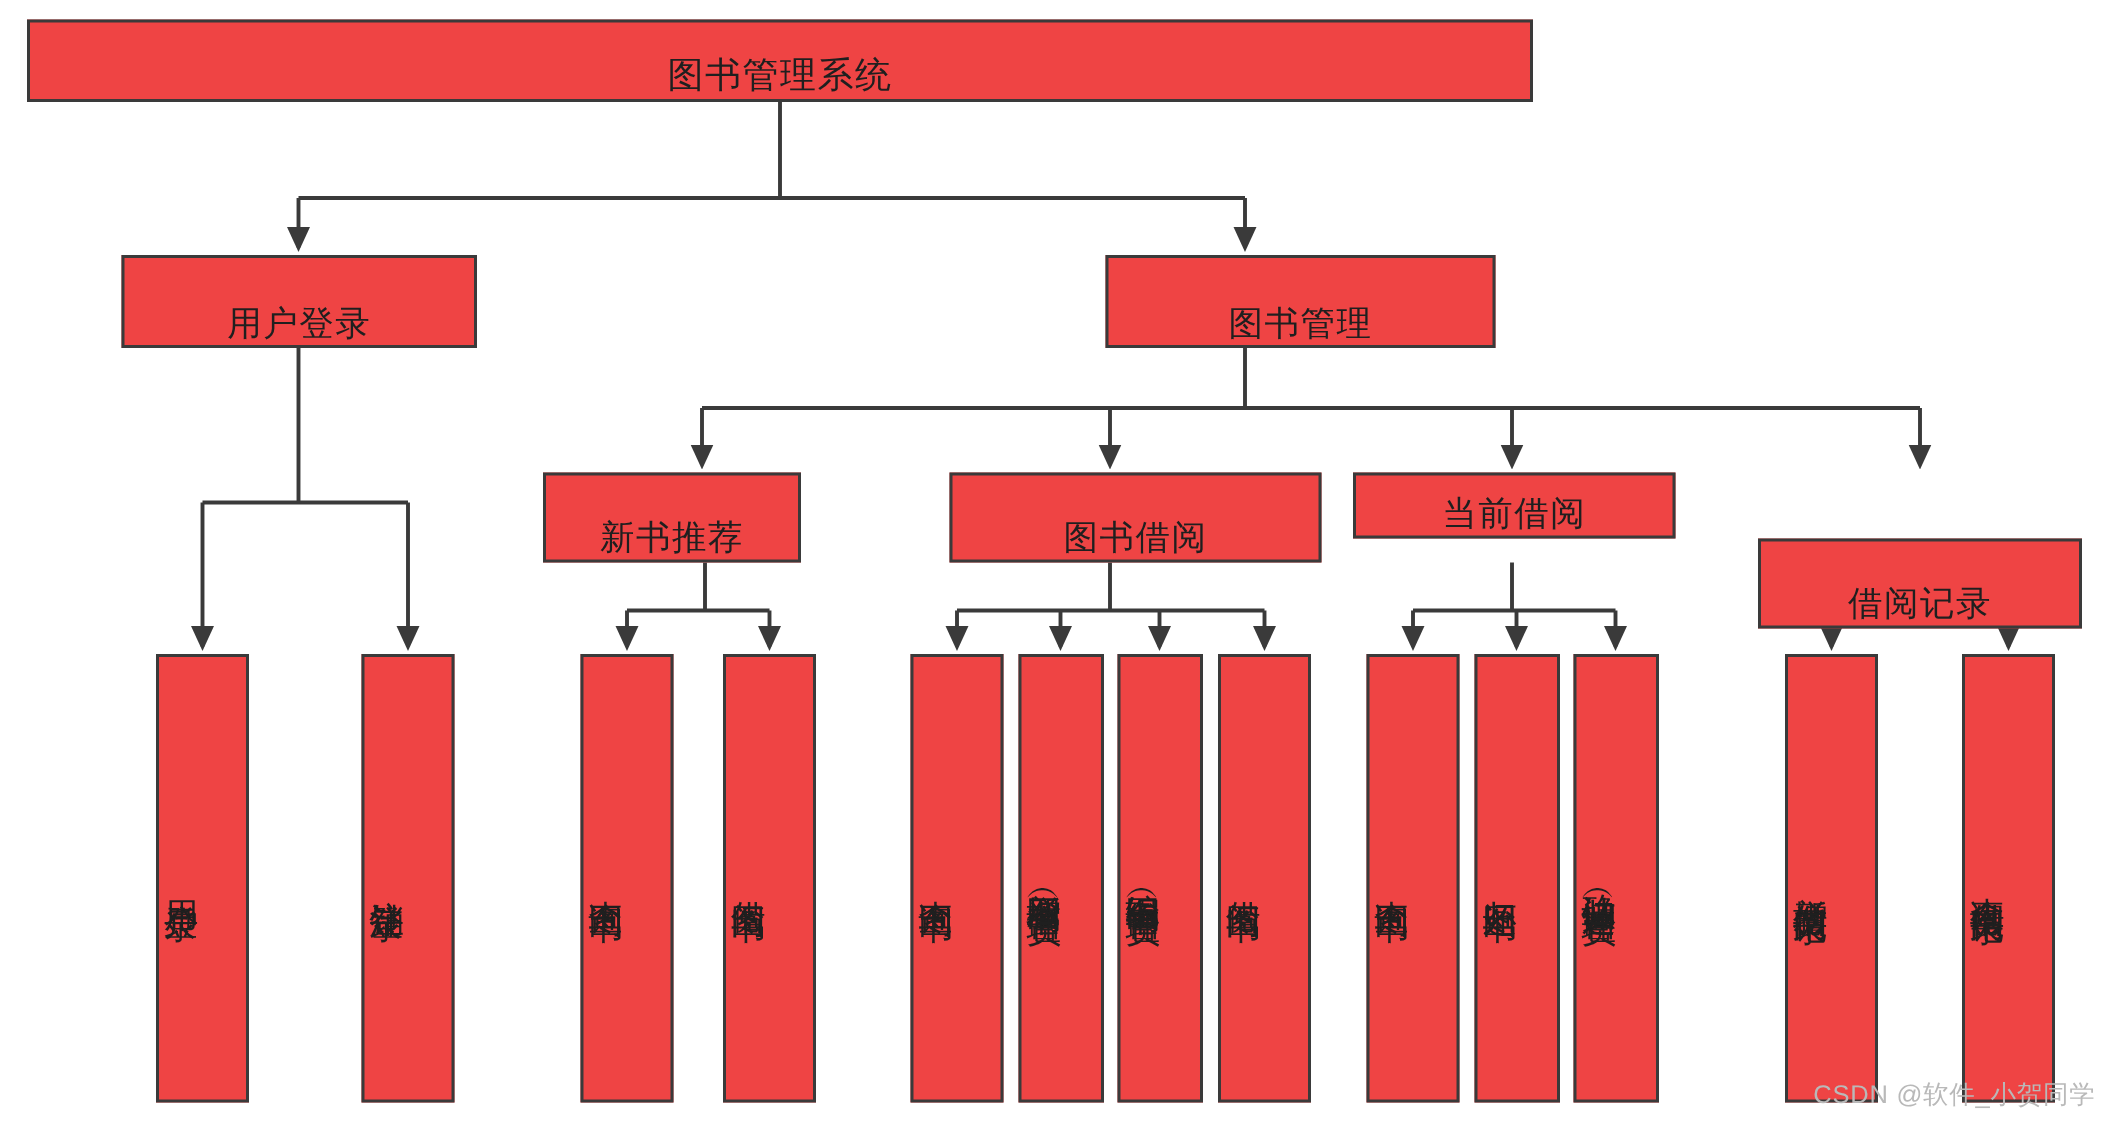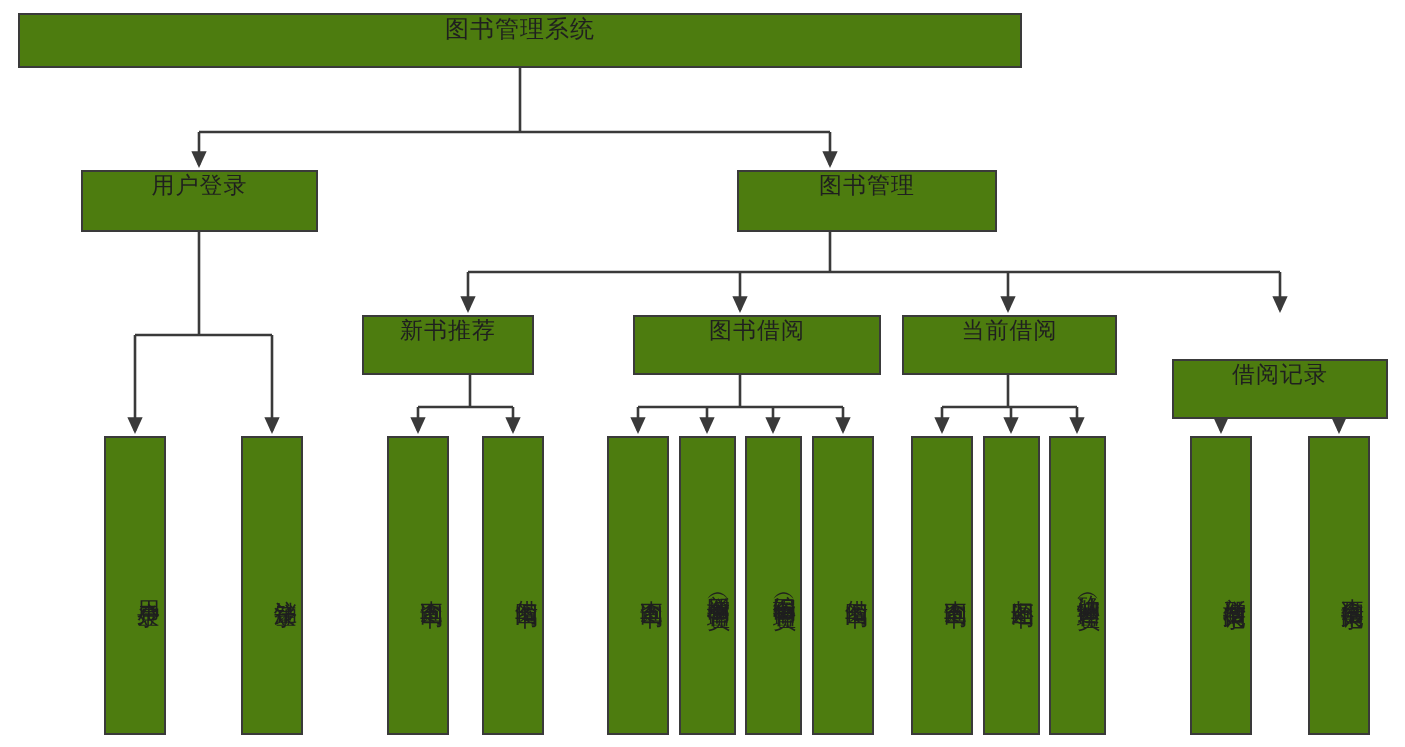--- a/index.html
+++ b/index.html
@@ -23,23 +23,23 @@
     left: 0;
     top: 0;
     width: 1405px;
     height: 747px;
     pointer-events: none;
   }
   .node {
     position: absolute;
     box-sizing: border-box;
     border: 2.5px solid #3a3a3a;
-    background: #4d7c0f;
+    background: #ef4444;
     display: flex;
-    align-items: flex-start;
+    align-items: flex-end;
     justify-content: center;
     color: #1f1f1f;
   }
   .node-h {
     font-size: 23px;
     letter-spacing: 1px;
     line-height: 1.2;
   }
   .node-root {
     font-size: 24px;
@@ -133,21 +133,21 @@
   <div class="node node-h" style="left: 737px; top: 170px; width: 260px; height: 62px;">
     <span>图书管理</span>
   </div>
 
   <div class="node node-h" style="left: 362px; top: 315px; width: 172px; height: 60px;">
     <span>新书推荐</span>
   </div>
   <div class="node node-h" style="left: 633px; top: 315px; width: 248px; height: 60px;">
     <span>图书借阅</span>
   </div>
-  <div class="node node-h" style="left: 902px; top: 315px; width: 215px; height: 60px;">
+  <div class="node node-h" style="left: 902px; top: 315px; width: 215px; height: 44px;">
     <span>当前借阅</span>
   </div>
   <div class="node node-h" style="left: 1172px; top: 315px; width: 216px; height: 60px; margin-top: 44px;">
     <span>借阅记录</span>
   </div>
 
   <div class="node node-v" style="left: 104px; top: 436px; width: 62px; height: 299px;">
     <span class="vtext">用户登录</span>
   </div>
   <div class="node node-v" style="left: 241px; top: 436px; width: 62px; height: 299px;">
@@ -180,13 +180,14 @@
   <div class="node node-v" style="left: 1049px; top: 436px; width: 57px; height: 299px;">
     <span class="vtext">确认归还（管理员）</span>
   </div>
   <div class="node node-v" style="left: 1190px; top: 436px; width: 62px; height: 299px;">
     <span class="vtext">新增借阅记录</span>
   </div>
   <div class="node node-v" style="left: 1308px; top: 436px; width: 62px; height: 299px;">
     <span class="vtext">查询借阅记录</span>
   </div>
 
+  <div class="watermark">CSDN @软件_小贺同学</div>
 </div>
 
 </body></html>

